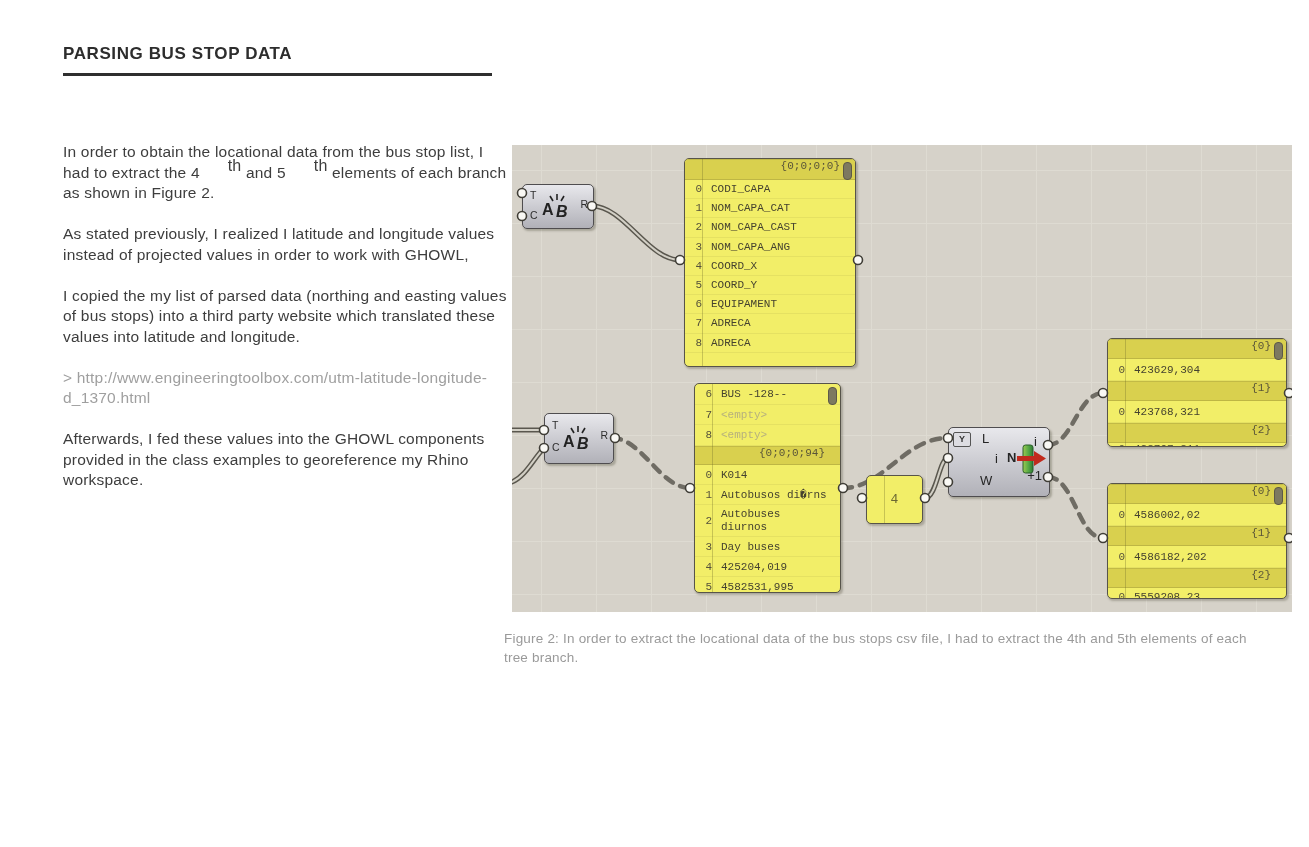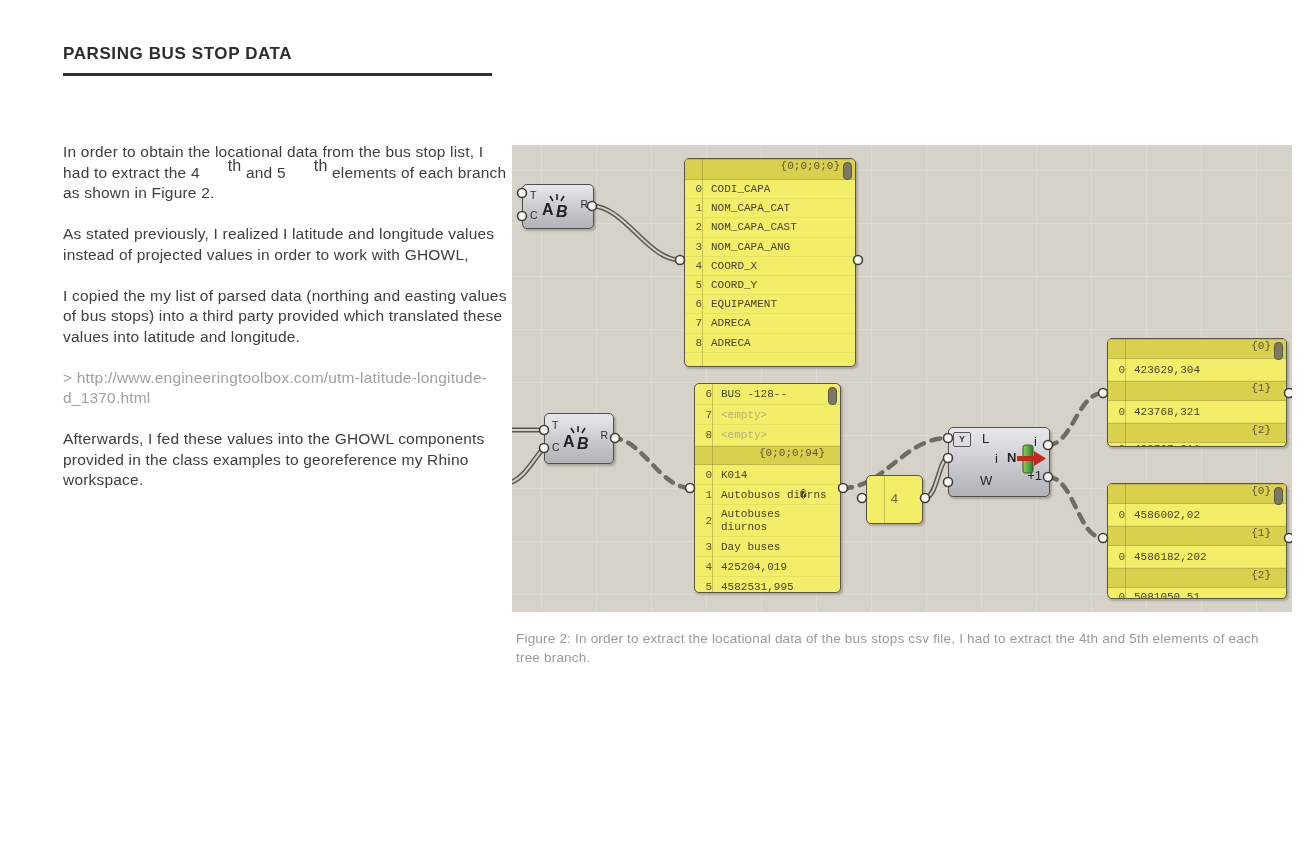--- a/index.html
+++ b/index.html
@@ -8,21 +8,21 @@
 
   
   .doc-title{position:absolute;left:63px;top:44px;font-size:17px;font-weight:bold;
              letter-spacing:.6px;color:#2d2d2d;}
   .title-rule{position:absolute;left:63px;top:73px;width:429px;height:3px;background:#2f2f2f;}
   .body-text{position:absolute;left:63px;top:142px;width:446px;font-size:15.5px;
              line-height:20.5px;color:#3d3d3d;letter-spacing:.2px;font-weight:300;}
   .body-text p{margin:0 0 20.5px 0;}
   .body-text sup{font-size:16px;vertical-align:super;line-height:0;padding-left:28px;}
   .link-line{color:#9f9f9f;}
-  .fig-caption{position:absolute;left:516px;top:629px;width:762px;font-size:13.5px;
+  .fig-caption{position:absolute;left:504px;top:629px;width:762px;font-size:13.5px;
                line-height:19px;color:#9a9a9a;letter-spacing:.2px;}
 
   
   .gh-canvas{position:absolute;left:512px;top:145px;width:780px;height:467px;overflow:hidden;
              background-color:#d6d2c9;
              background-image:linear-gradient(#dedbd2 1px,transparent 1px),
                               linear-gradient(90deg,#dedbd2 1px,transparent 1px);
              background-size:55px 53px;background-position:29px 25px;}
   .wire-layer,.node-layer{position:absolute;left:0;top:0;width:780px;height:467px;pointer-events:none;}
   .node-layer{z-index:30;}
@@ -58,21 +58,21 @@
 <body>
 
 <div class="page">
 
   <div class="doc-title">PARSING BUS STOP DATA</div>
   <div class="title-rule"></div>
 
   <div class="body-text">
     <p><span>In order to obtain the locational data from the bus stop list, I had to extract the 4</span><sup>th</sup><span> and 5</span><sup>th</sup><span> elements of each branch as shown in Figure 2.</span></p>
     <p>As stated previously, I realized I latitude and longitude values instead of projected values in order to work with GHOWL,</p>
-    <p>I copied the my list of parsed data (northing and easting values of bus stops) into a third party provided which translated these values into latitude and longitude.</p>
+    <p>I copied the my list of parsed data (northing and easting values of bus stops) into a third party website which translated these values into latitude and longitude.</p>
     <p class="link-line">&gt; http://www.engineeringtoolbox.com/utm-latitude-longitude-d_1370.html</p>
     <p>Afterwards, I fed these values into the GHOWL components provided in the class examples to georeference my Rhino workspace.</p>
   </div>
 
   <div class="gh-canvas">
 
     <svg class="wire-layer">
       <g fill="none" stroke-linecap="round">
 
         <path d="M 80 61 C 112 61 136 115 168 115" stroke="#5a574e" stroke-width="5"></path>
@@ -274,21 +274,21 @@
         </div>
       <div class="pr" style="height:21px;">
           <span class="pi">0</span>
           <span class="pv">4586182,202</span>
         </div>
       <div class="ph" style="height:18px;">
           <span>{2}</span>
         </div>
       <div class="pr" style="height:18px;">
           <span class="pi">0</span>
-          <span class="pv">5081050,51</span>
+          <span class="pv">5559208,23</span>
         </div>
       <div class="pill"></div>
     </div>
 
     <svg class="node-layer">
       <g fill="#f9f8f4" stroke="#403e37" stroke-width="1.6">
         <circle cx="10" cy="48" r="4.5"></circle>
           <circle cx="10" cy="71" r="4.5"></circle>
           <circle cx="80" cy="61" r="4.5"></circle>
         <circle cx="168" cy="115" r="4.5"></circle>

